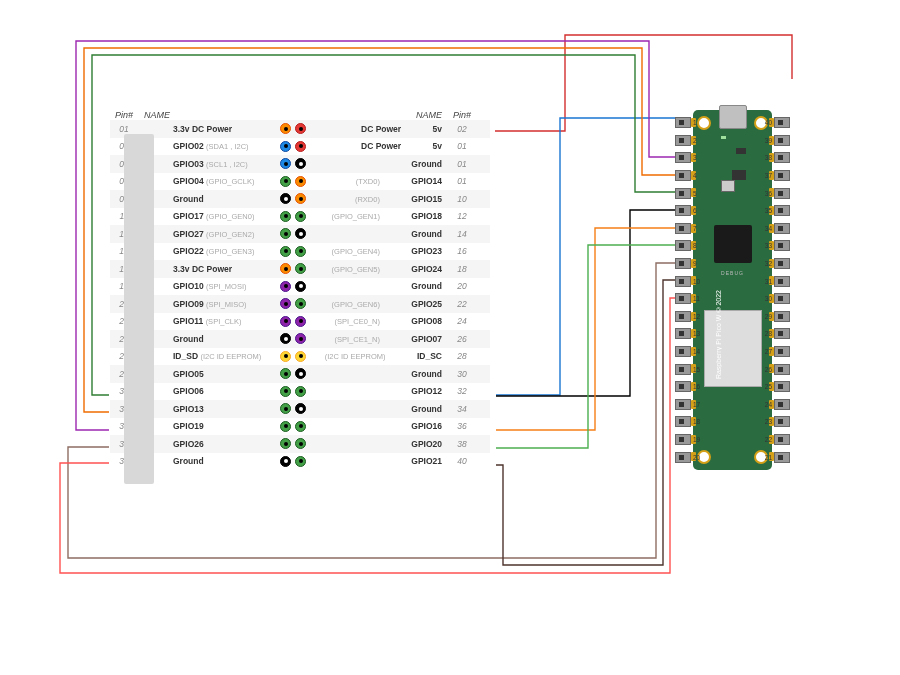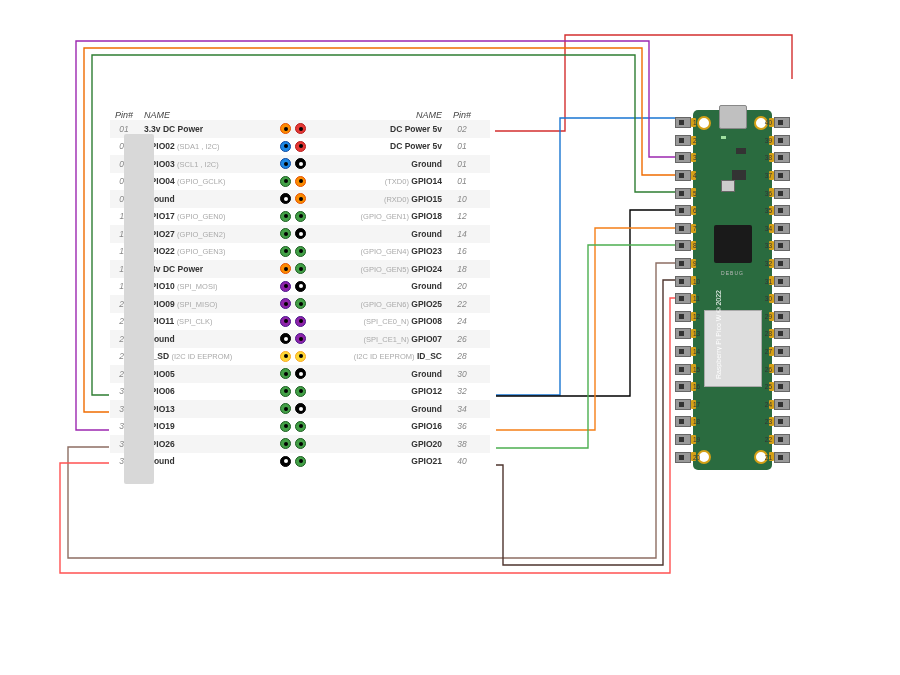--- a/index.html
+++ b/index.html
@@ -56,21 +56,21 @@
     padding-left: 6px;
     white-space: nowrap;
   }
   .pin-name-r {
     width: 120px;
     text-align: right;
     padding-right: 6px;
     white-space: nowrap;
   }
   .alt { color: #aaa; font-size: 7.5px; }
-  .strong { font-weight: bold; }
+  .strong { font-weight: bold; margin-left: 29px; }
   .header-block {
     width: 58px;
     height: 100%;
     display: flex;
     justify-content: center;
     align-items: center;
     position: relative;
   }
   .header-bg {
     position: absolute;

